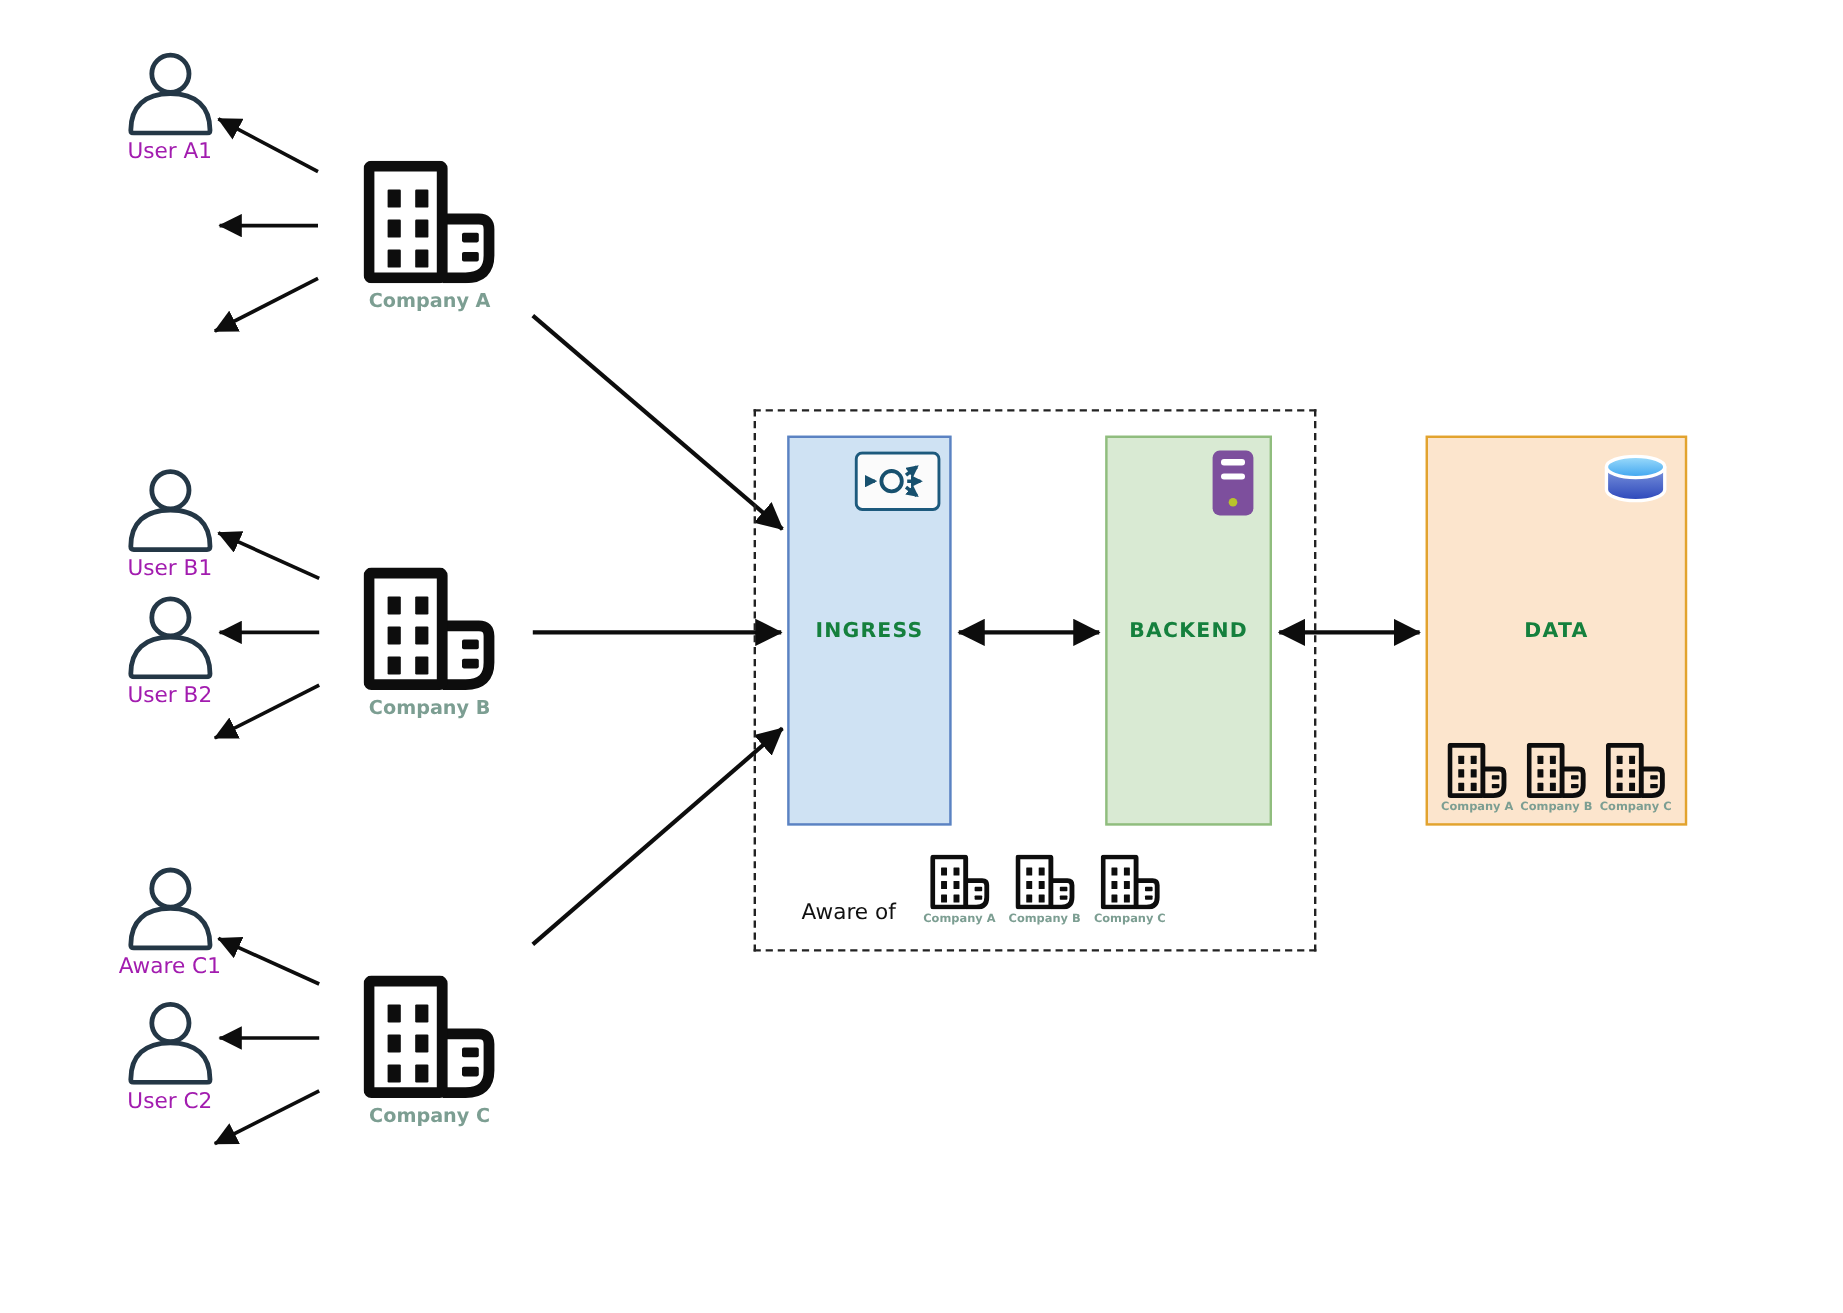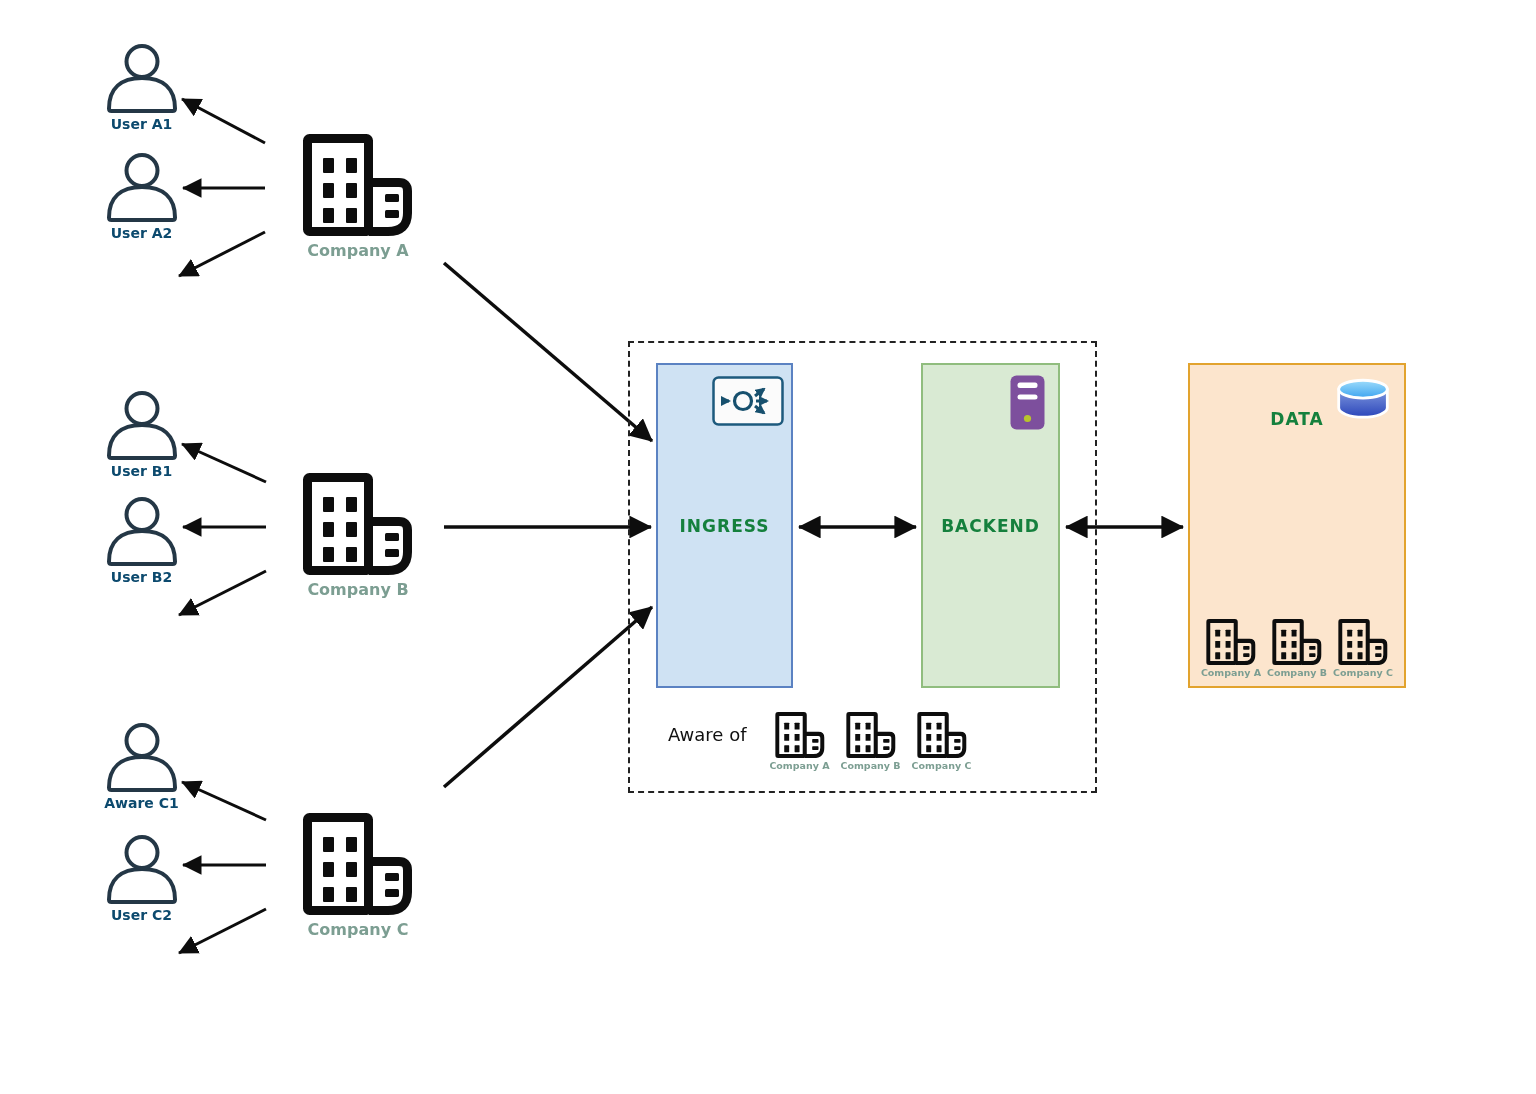--- a/index.html
+++ b/index.html
@@ -4,42 +4,42 @@
 <style>
   html,body{margin:0;padding:0;background:#ffffff;}
   .canvas{
     position:relative;width:1536px;height:1094px;background:#ffffff;overflow:hidden;
     font-family:"DejaVu Sans","Liberation Sans",sans-serif;
   }
   .layer{position:absolute;left:0;top:0;}
   
   .node{position:absolute;display:flex;flex-direction:column;align-items:center;}
   .user-node{width:111px;}
-  .user-label{margin-top:3px;font-size:14px;font-weight:bold;color:#0c4a6e;white-space:nowrap;}
+  .user-label{margin-top:3px;font-size:18px;font-weight:normal;color:#a21caf;white-space:nowrap;}
   .company-node{width:150px;}
   .company-label{margin-top:5px;font-size:16px;font-weight:bold;color:#7C9E92;white-space:nowrap;}
   
   .cluster-box{position:absolute;left:628px;top:341px;width:469px;height:452px;border:2px dashed #222;box-sizing:border-box;background:transparent;}
   .stage-box{position:absolute;box-sizing:border-box;display:flex;align-items:center;justify-content:center;}
   .ingress-box{left:656px;top:363px;width:137px;height:325px;background:#CFE2F3;border:2px solid #5B82C2;}
   .backend-box{left:921px;top:363px;width:139px;height:325px;background:#D9EAD3;border:2px solid #90BD7E;}
   .data-box{left:1188px;top:363px;width:218px;height:325px;background:#FCE5CD;border:2px solid #E2A32E;}
   .stage-label{font-size:17px;font-weight:bold;letter-spacing:1px;color:#15803d;}
   .corner-icon{position:absolute;}
   .lb-icon{right:7px;top:11px;width:72px;height:50px;}
   .server-icon{right:13px;top:10px;width:35px;height:55px;}
   .db-icon{right:10px;top:12px;width:62px;height:43px;}
   
   .mini-item{display:flex;flex-direction:column;align-items:center;width:64px;}
   .mini-item svg{width:50px;height:46px;}
   .mini-label{margin-top:2px;font-size:9.5px;font-weight:bold;color:#7C9E92;white-space:nowrap;}
-  .aware-row{position:absolute;left:668px;top:712px;display:flex;flex-direction:row;align-items:flex-start;gap:7px;}
+  .aware-row{position:absolute;left:668px;top:712px;display:flex;flex-direction:row;align-items:flex-end;gap:7px;}
   .aware-text{font-size:18px;color:#111;margin-top:12px;margin-right:14px;white-space:nowrap;}
   .data-companies{position:absolute;left:0;right:0;bottom:8px;display:flex;justify-content:center;gap:2px;}
-  .data-title{position:absolute;left:0;top:0;width:100%;height:100%;display:flex;justify-content:center;margin-top:44px;}
+  .data-title{position:absolute;left:0;top:0;width:100%;height:100%;display:flex;align-items:center;justify-content:center;}
   svg{display:block;}
 </style>
 </head>
 <body>
 
 <div class="canvas">
 
   <svg width="0" height="0" aria-hidden="true">
     <defs>
       <marker id="ah" viewBox="0 0 10 10" refX="9.5" refY="5" markerWidth="6.5" markerHeight="6.5" orient="auto">
@@ -135,26 +135,20 @@
       <line x1="1066" y1="527" x2="1183" y2="527" marker-start="url(#ahr)" marker-end="url(#ah)"></line>
     </g>
   </svg>
 
   <div class="node user-node" style="left:86px;top:43px">
     <svg width="74" height="70">
         <use href="#icon-person" xlink:href="#icon-person"></use>
       </svg>
     <div class="user-label">User A1</div>
   </div>
-  <div class="node user-node" style="left:86px;top:152px">
-    <svg width="74" height="70">
-        <use href="#icon-person" xlink:href="#icon-person"></use>
-      </svg>
-    <div class="user-label">User A2</div>
-  </div>
   <div class="node user-node" style="left:86px;top:390px">
     <svg width="74" height="70">
         <use href="#icon-person" xlink:href="#icon-person"></use>
       </svg>
     <div class="user-label">User B1</div>
   </div>
   <div class="node user-node" style="left:86px;top:496px">
     <svg width="74" height="70">
         <use href="#icon-person" xlink:href="#icon-person"></use>
       </svg>

